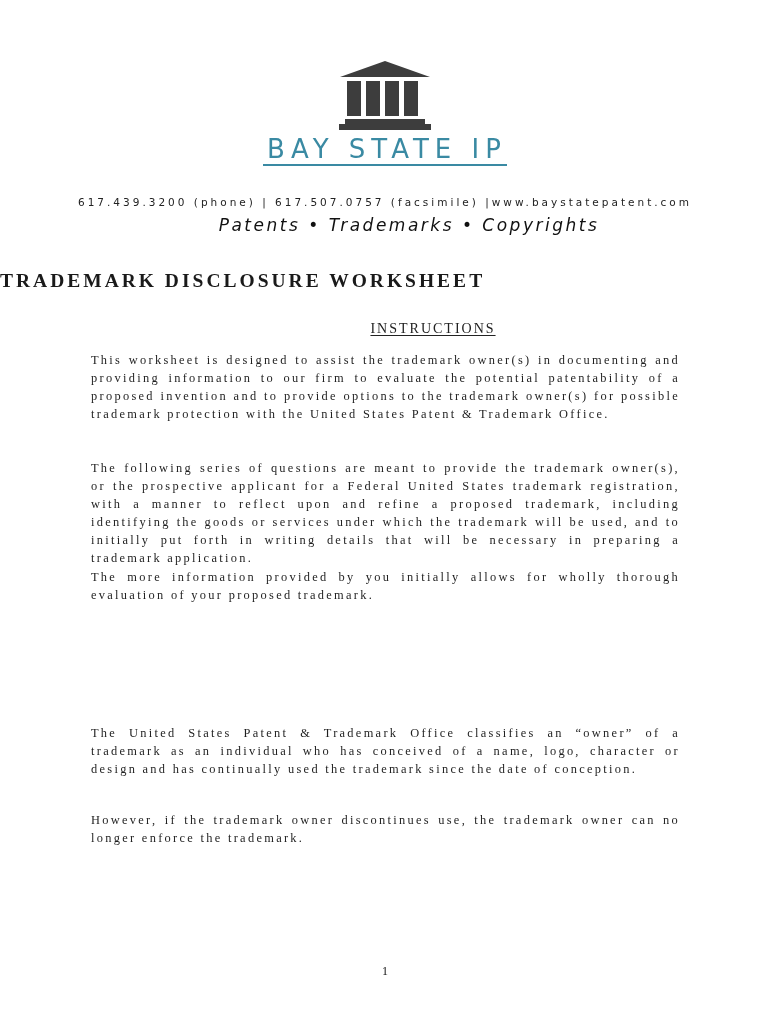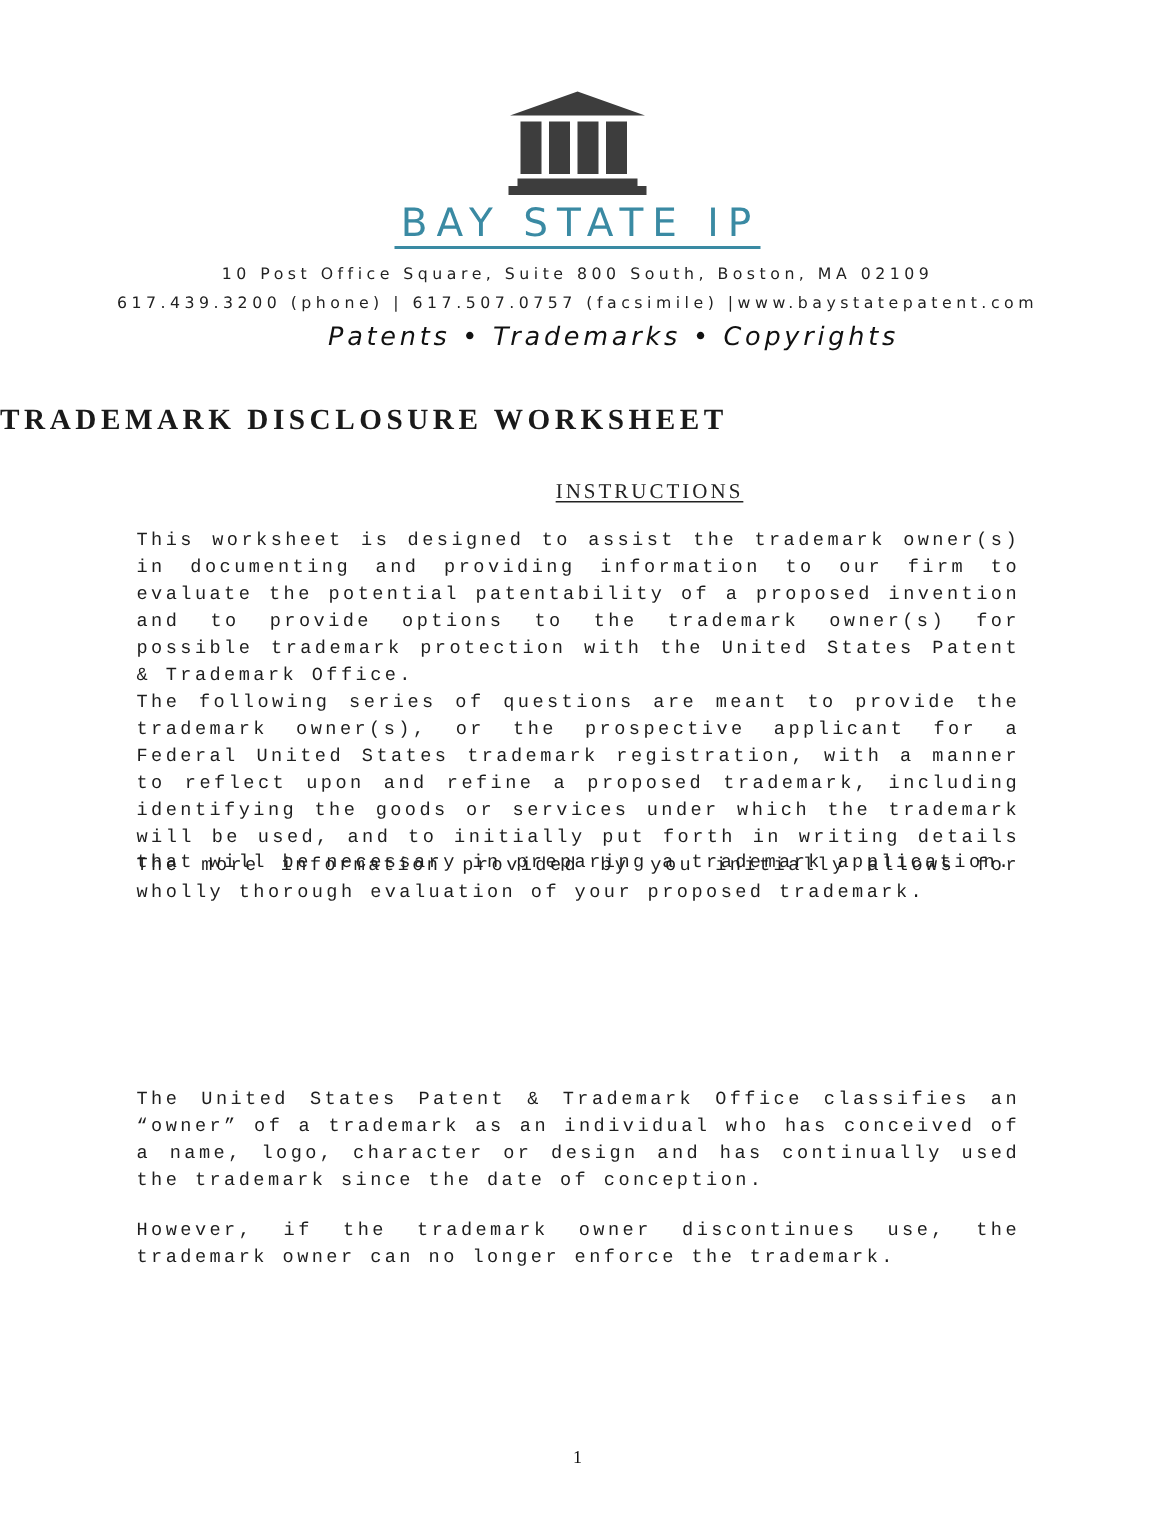--- a/index.html
+++ b/index.html
@@ -28,21 +28,21 @@
     }
     .section-head {
       position: absolute; left: 0; width: 770px; text-align: center;
       font-family: "Liberation Serif", serif; font-size: 14px; letter-spacing: 2px; color: #222;
     }
     .section-head span { text-decoration: underline; text-underline-offset: 2px; }
     .sh1 { top: 321px; margin-left: 48px; }
     .sh2 { top: 689px; }
     .para {
       position: absolute; left: 91px; width: 589px;
-      font-family: Liberation Mono, monospace; font-size: 12.4px; line-height: 17.9px;
+      font-family: Liberation Serif, serif; font-size: 12.4px; line-height: 17.9px;
       letter-spacing: 2.3px; text-align: justify; color: #1e1e1e;
       font-stretch: condensed;
     }
     .p1 { top: 352px; }
     .p2 { top: 460px; }
     .p3 { top: 569px; }
     .p4 { top: 725px; }
     .p5 { top: 812px; }
     .pagenum {
       position: absolute; left: 0; width: 770px; top: 964px; text-align: center;
@@ -61,21 +61,20 @@
     <rect x="48" y="21" width="14" height="35" fill="#3d3d3d"></rect>
     <rect x="67" y="21" width="14" height="35" fill="#3d3d3d"></rect>
     <rect x="8" y="59" width="80" height="5" fill="#3d3d3d"></rect>
     <rect x="2" y="64" width="92" height="6" fill="#3d3d3d"></rect>
   </svg>
 
   <div class="brand">
     <span>BAY STATE IP</span>
   </div>
 
-  <div class="addr addr1">10 Post Office Square, Suite 800 South, Boston, MA 02109</div>
   <div class="addr addr2">617.439.3200 (phone) | 617.507.0757 (facsimile) |www.baystatepatent.com</div>
 
   <div class="tagline">Patents • Trademarks • Copyrights</div>
 
   <div class="title">TRADEMARK DISCLOSURE WORKSHEET</div>
 
   <div class="section-head sh1">
     <span>INSTRUCTIONS</span>
   </div>
 

